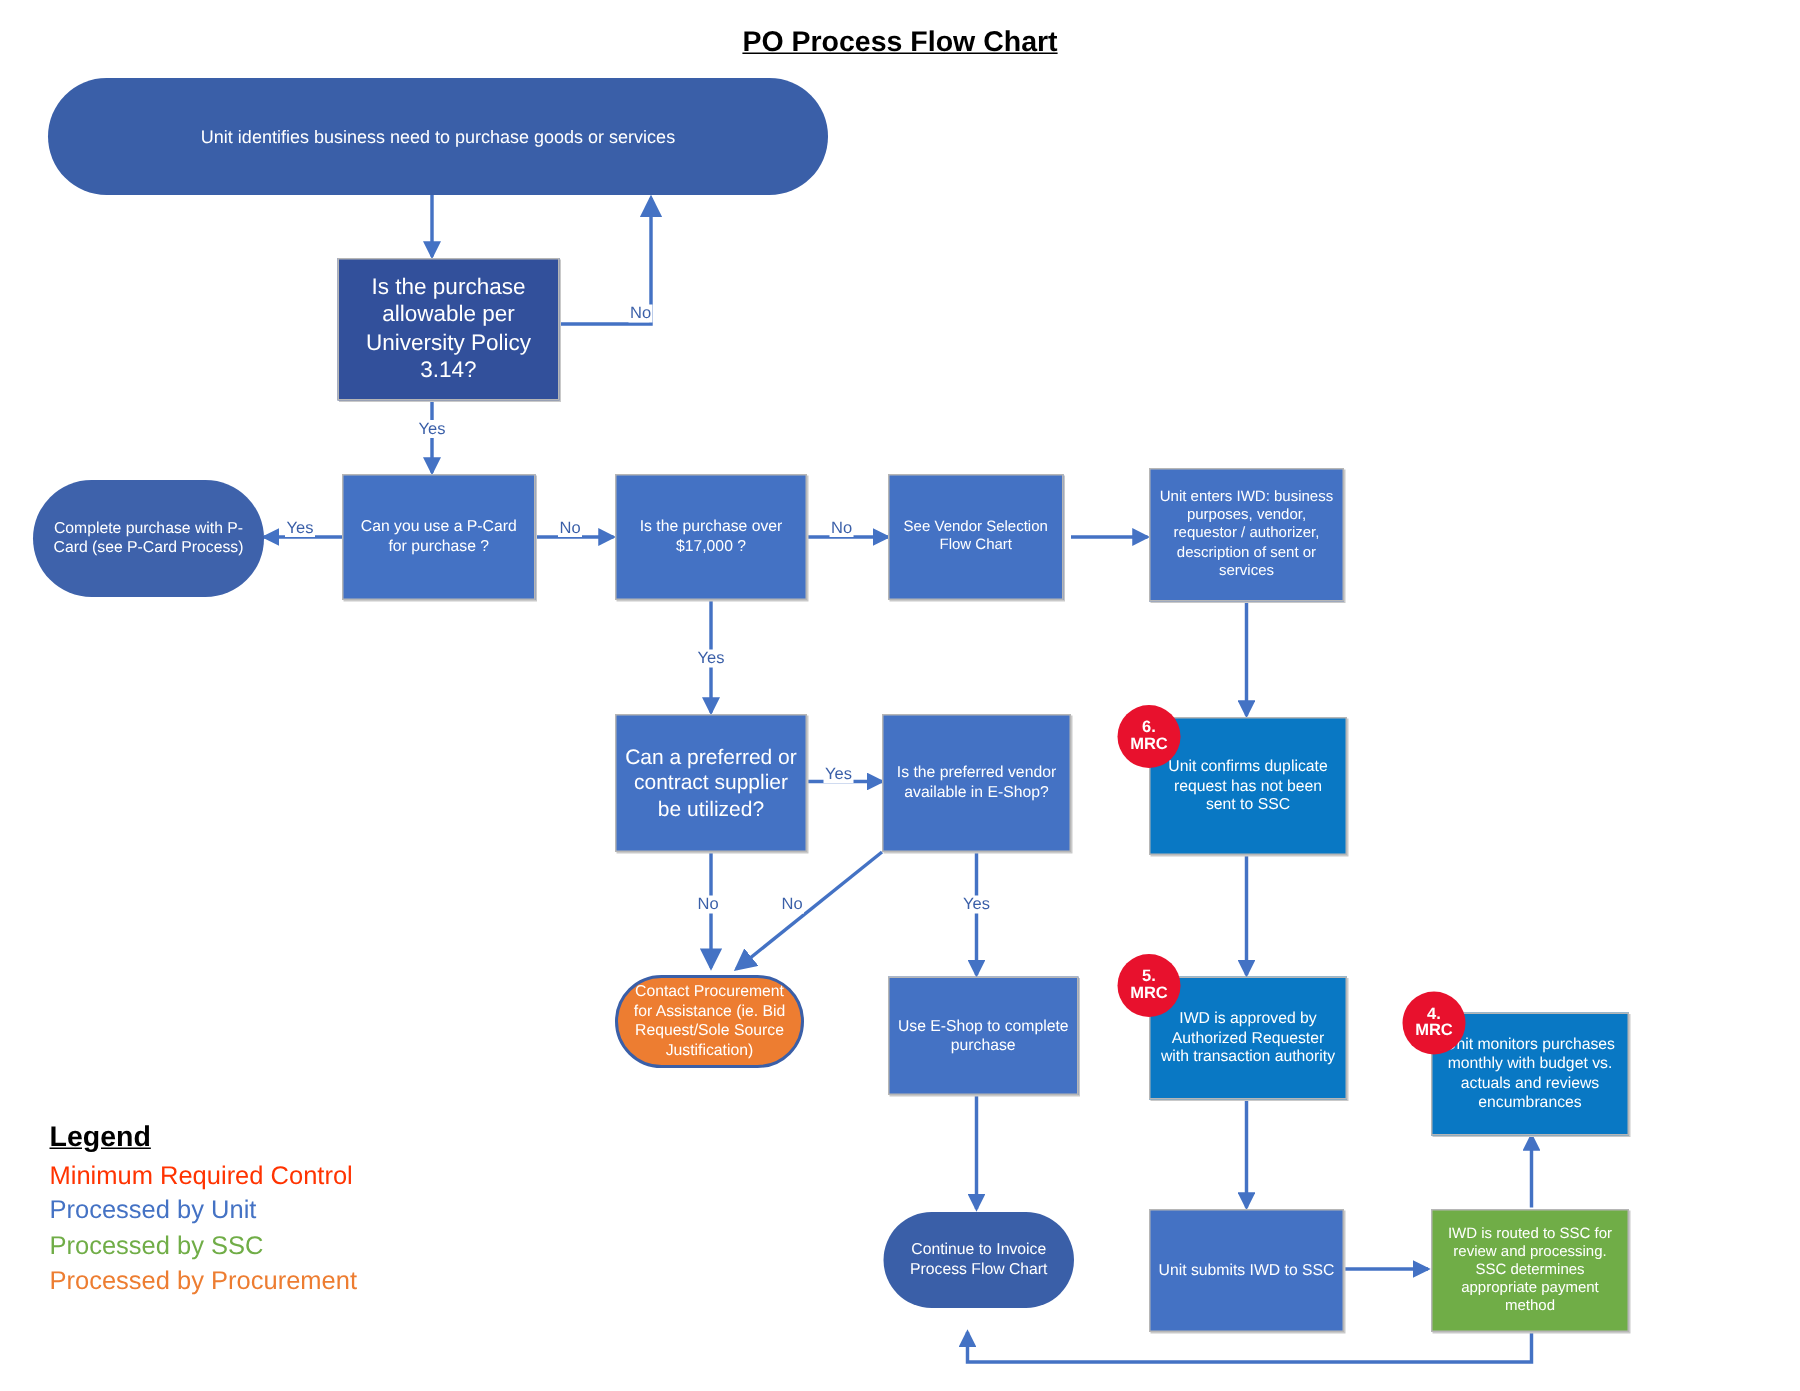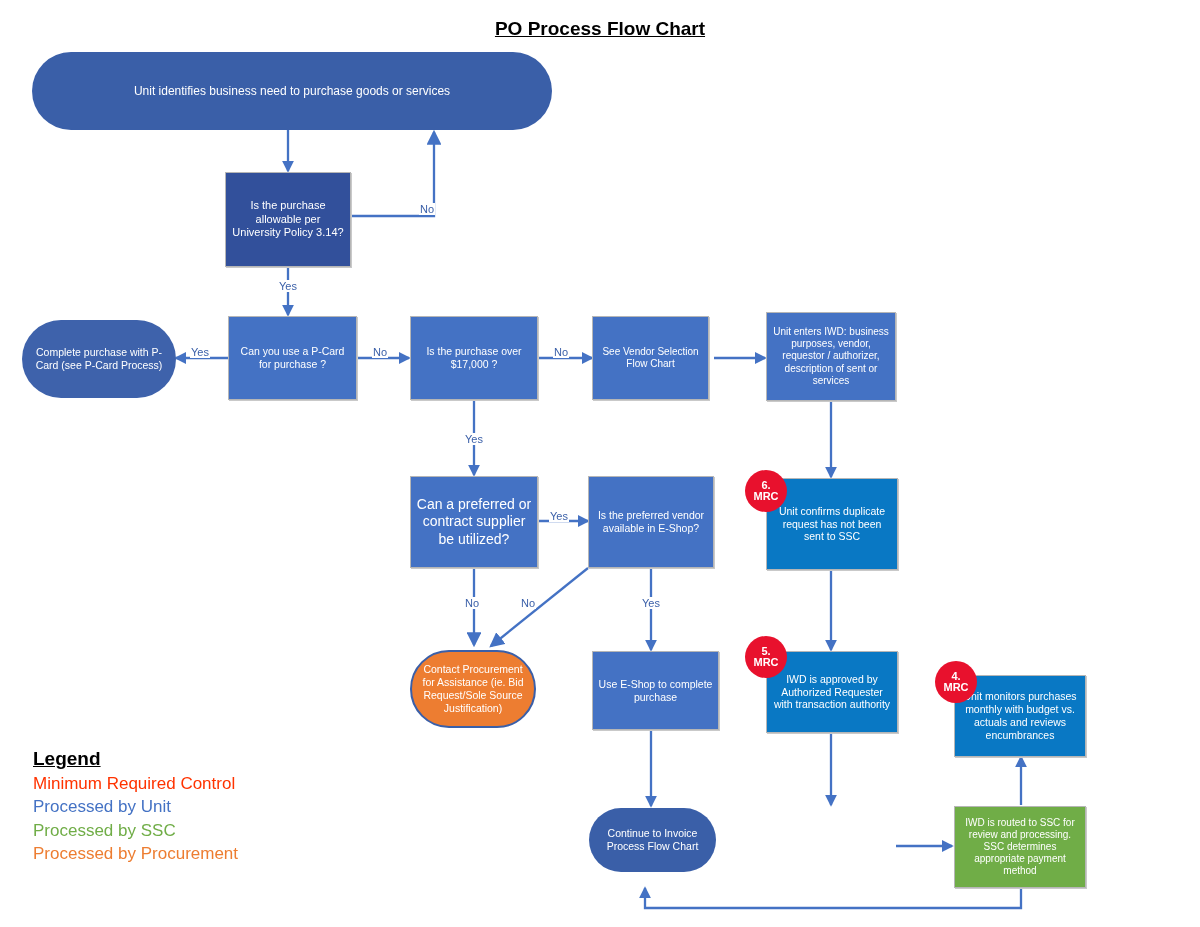--- a/index.html
+++ b/index.html
@@ -175,48 +175,49 @@
       <path d="M 1021 805 L 1021 757" marker-end="url(#arrow)"></path>
 
       <path d="M 651 730 L 651 806" marker-end="url(#arrow)"></path>
 
       <path d="M 1021 886 L 1021 908 L 645 908 L 645 888" marker-end="url(#arrow)"></path>
     </g>
   </svg>
 
   <div class="node stadium-dark" style="left:32px; top:52px; width:520px; height:78px; font-size:12px;">Unit identifies business need to purchase goods or services</div>
 
-  <div class="node rect fill-darkblue" style="left:225px; top:172px; width:126px; height:95px; font-size:11px;">Is the purchase allowable per University Policy 3.14?</div>
+  <div class="node rect fill-darkblue" style="left:225px; top:172px; width:148px; height:95px; font-size:15px;">Is the purchase allowable per University Policy 3.14?</div>
 
   <div class="node rect fill-medblue" style="left:228px; top:316px; width:129px; height:84px; font-size:10.5px;">Can you use a P-Card for purchase ?</div>
 
   <div class="node stadium-mid" style="left:22px; top:320px; width:154px; height:78px; font-size:10.5px;">Complete purchase with P-Card (see P-Card Process)</div>
 
   <div class="node rect fill-medblue" style="left:410px; top:316px; width:128px; height:84px; font-size:10.5px;">Is the purchase over  $17,000 ?</div>
 
   <div class="node rect fill-medblue" style="left:592px; top:316px; width:117px; height:84px; font-size:10px;">See Vendor Selection Flow Chart</div>
 
   <div class="node rect fill-medblue" style="left:766px; top:312px; width:130px; height:89px; font-size:10px;">Unit enters IWD: business purposes, vendor, requestor / authorizer, description of sent or services</div>
 
   <div class="node rect fill-medblue" style="left:410px; top:476px; width:128px; height:92px; font-size:14px;">Can a preferred or contract supplier be utilized?</div>
 
   <div class="node rect fill-medblue" style="left:588px; top:476px; width:126px; height:92px; font-size:10.5px;">Is the preferred vendor available in E-Shop?</div>
 
   <div class="node rect fill-brightblue" style="left:766px; top:478px; width:132px; height:92px; font-size:10.5px;">Unit confirms duplicate request has not been sent to SSC</div>
 
-  <div class="node stadium-orange" style="left:410px; top:650px; width:126px; height:78px; font-size:10.5px;">Contact Procurement for Assistance (ie. Bid Request/Sole Source Justification)</div>
+  <div class="node stadium-orange" style="left:410px; top:650px; width:126px; height:62px; font-size:10.5px;">Contact Procurement for Assistance (ie. Bid Request/Sole Source Justification)</div>
 
   <div class="node rect fill-medblue" style="left:592px; top:651px; width:127px; height:79px; font-size:10.5px;">Use E-Shop to complete purchase</div>
 
   <div class="node rect fill-brightblue" style="left:766px; top:651px; width:132px; height:82px; font-size:10.5px;">IWD is approved by Authorized Requester with transaction authority</div>
 
   <div class="node rect fill-brightblue" style="left:954px; top:675px; width:132px; height:82px; font-size:10.5px;">Unit monitors purchases monthly with budget vs. actuals and reviews encumbrances</div>
 
   <div class="node stadium-dark" style="left:589px; top:808px; width:127px; height:64px; font-size:10.5px;">Continue to Invoice Process Flow Chart</div>
 
+  <div class="node rect fill-medblue" style="left:766px; top:806px; width:130px; height:82px; font-size:10.5px;">Unit submits IWD to SSC</div>
 
   <div class="node rect fill-green" style="left:954px; top:806px; width:132px; height:82px; font-size:10px;">IWD is routed to SSC for review and processing. SSC determines appropriate payment method</div>
 
   <div class="mrc-badge" style="left:745px; top:470px;">
     <span>6.</span>
     <span>MRC</span>
   </div>
   <div class="mrc-badge" style="left:745px; top:636px;">
     <span>5.</span>
     <span>MRC</span>

